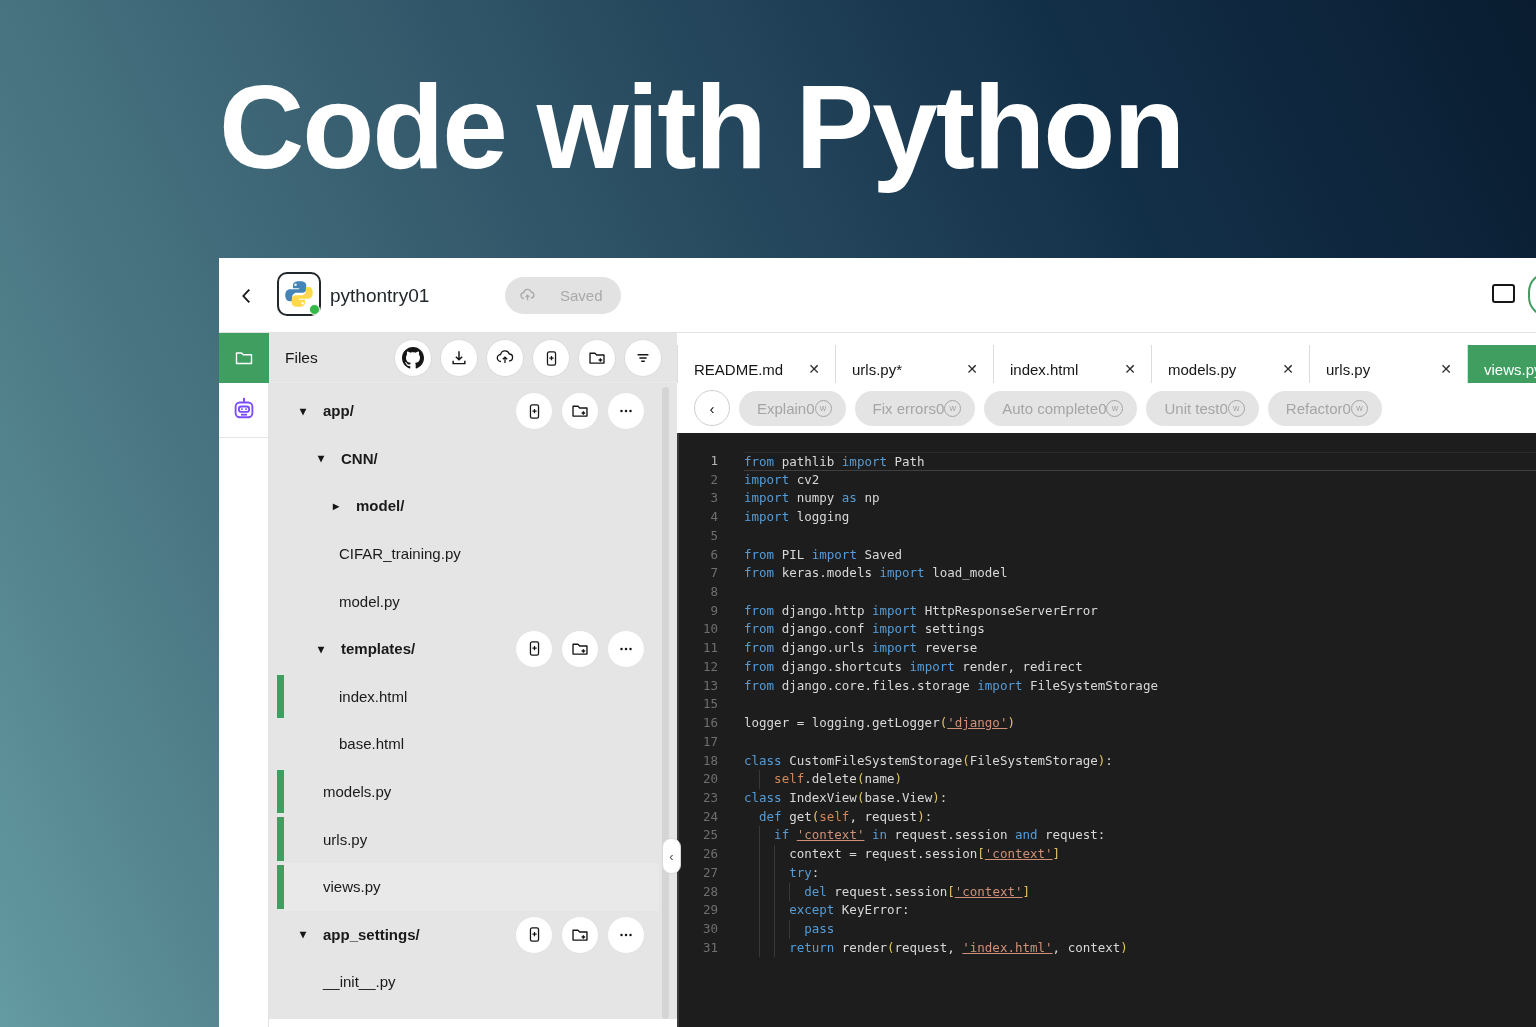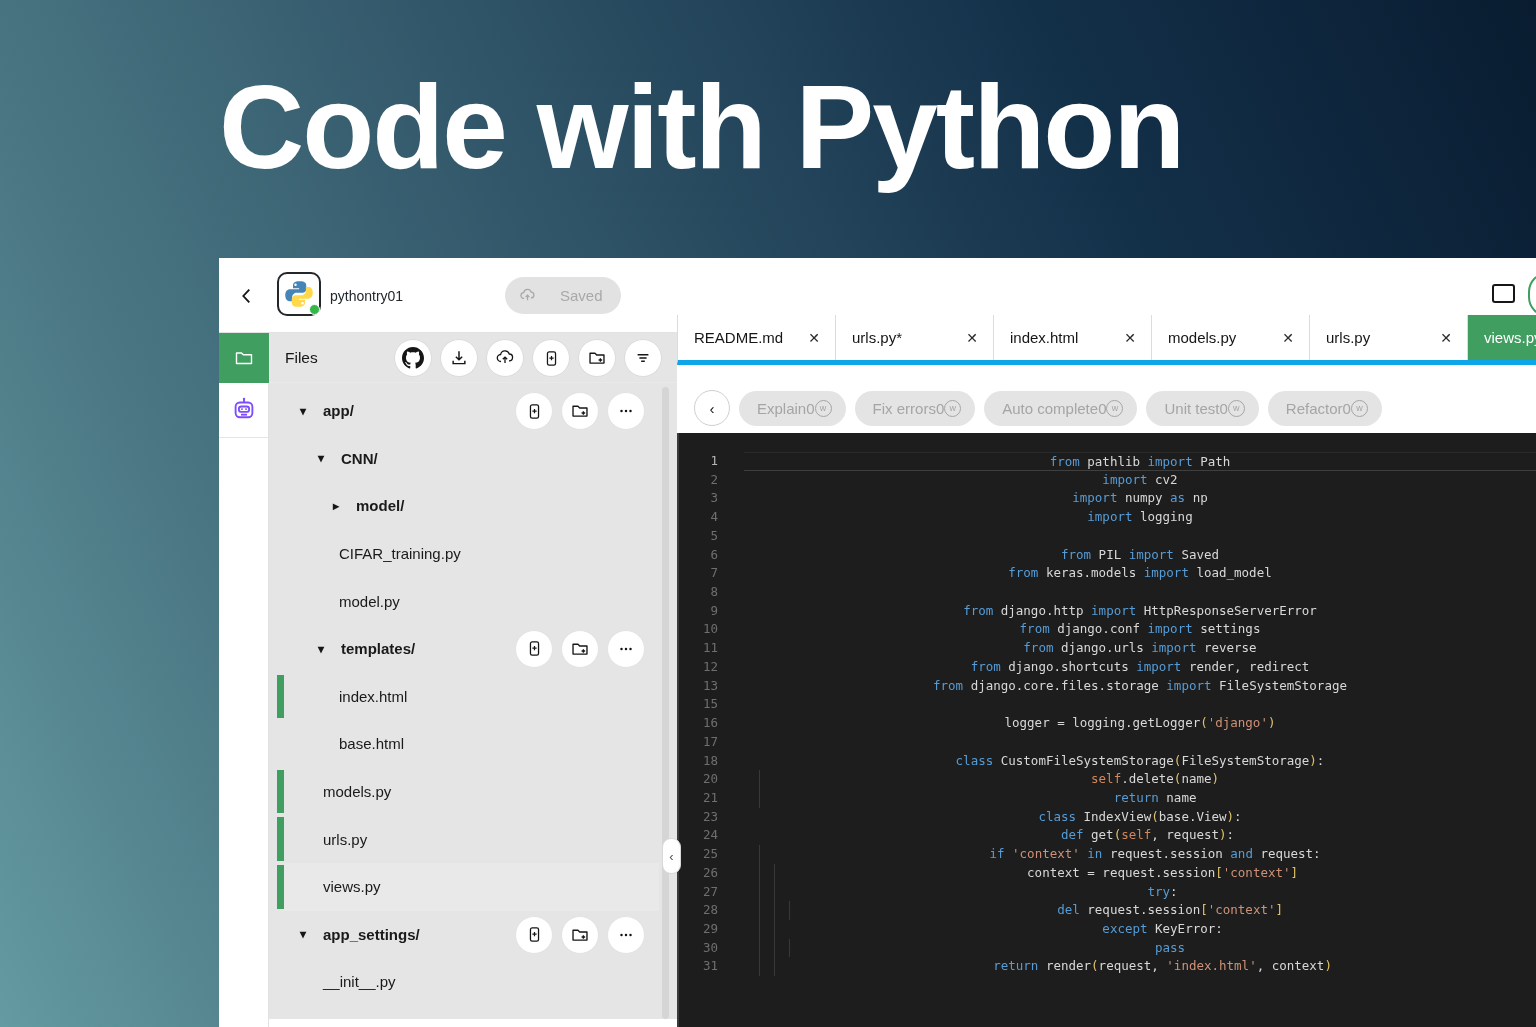--- a/index.html
+++ b/index.html
@@ -15,21 +15,21 @@
     font-size:118px; font-weight:700; color:#ffffff; letter-spacing:-2px;
     line-height:130px; white-space:nowrap;
   }
   
   .window { position:absolute; left:219px; top:258px; width:1317px; height:769px; background:#ffffff; }
   
   .win-header { position:absolute; left:0; top:0; right:0; height:75px; background:#fff; border-bottom:1px solid #e2e2e2; }
   .back-btn { position:absolute; left:14px; top:24px; width:28px; height:28px; display:flex; align-items:center; justify-content:center; cursor:pointer; }
   .logo-box { position:absolute; left:58px; top:14px; width:44px; height:44px; border:2px solid #21272a; border-radius:10px; background:#fff; display:flex; align-items:center; justify-content:center; }
   .logo-dot { position:absolute; right:-1px; bottom:-1px; width:11px; height:11px; border-radius:50%; background:#34b848; border:1.5px solid #fff; }
-  .project-title { position:absolute; left:111px; top:0; height:75px; display:flex; align-items:center; font-size:14px; color:#21272a; }
+  .project-title { position:absolute; left:111px; top:0; height:75px; display:flex; align-items:center; font-size:19px; color:#21272a; }
   .saved-btn { position:absolute; left:286px; top:19px; height:37px; padding:0 18px 0 14px; border-radius:19px; background:#e2e2e2; color:#a9a9a9; font-size:15px; display:flex; align-items:center; gap:24px; border:none; }
   .maximize-btn { position:absolute; left:1273px; top:26px; width:23px; height:19px; border:2px solid #161616; border-radius:3px; background:#fff; }
   .partial-pill { position:absolute; left:1309px; top:14px; width:40px; height:45px; border:2px solid #3f9e60; border-radius:23px; background:#fff; }
   
   .rail { position:absolute; left:0; top:75px; bottom:0; width:50px; background:#fff; border-right:1px solid #e2e2e2; }
   .rail-files-tab { position:absolute; left:0; top:0; width:50px; height:50px; background:#3f9e60; display:flex; align-items:center; justify-content:center; cursor:pointer; }
   .rail-ai-tab { position:absolute; left:0; top:50px; width:49px; height:55px; border-bottom:1px solid #e5e5e5; display:flex; align-items:center; justify-content:center; cursor:pointer; }
   
   .sidebar { position:absolute; left:50px; top:75px; bottom:8px; width:408px; background:#e5e5e5; }
   .files-header { position:absolute; left:0; top:0; right:0; height:50px; border-bottom:1px solid #e9e9e9; }
@@ -45,40 +45,40 @@
   .row.file.lvl1 { padding-left:54px; }
   .row.file.lvl2 { padding-left:70px; }
   .row .arrow { width:23px; font-size:12px; color:#161616; flex:none; }
   .row.selected { background:linear-gradient(to right, transparent 14px, #e9e9e9 14px); }
   .row .openbar { position:absolute; left:8px; top:2px; bottom:2px; width:7px; background:#3f9e60; }
   .row .actions { position:absolute; right:14px; top:5px; display:flex; gap:8px; }
   .row .actions .icon-circle { width:38px; height:38px; border:1px solid #e3e3e3; }
   .tree-scrollbar { position:absolute; right:8px; top:54px; bottom:0; width:7px; background:#d5d5d5; border-radius:4px; }
   .collapse-handle { position:absolute; left:443px; top:580px; width:19px; height:36px; background:#fff; border:1px solid #d8d8d8; border-radius:9px; z-index:20; display:flex; align-items:center; justify-content:center; font-size:13px; color:#525252; cursor:pointer; }
   
-  .tabbar { position:absolute; left:458px; top:57px; right:0; height:50px; display:flex; background:#fff; border-left:1px solid #dcdcdc; border-bottom:5px solid #0ea5e9; }
+  .tabbar { position:absolute; left:458px; top:87px; right:0; height:50px; display:flex; background:#fff; border-left:1px solid #dcdcdc; border-bottom:2px solid #0ea5e9; }
   .tab { width:158px; flex:none; display:flex; align-items:center; padding:0 13px 0 16px; border-right:1px solid #dcdcdc; background:#fff; overflow:hidden; cursor:pointer; }
   .tab .tab-label { flex:1; font-size:15px; color:#161616; white-space:nowrap; }
   .tab .close { font-size:14px; color:#2a2a2a; padding:2px; }
   .tab.active { flex:1; width:auto; background:#3f9e60; border-right:none; }
   .tab.active .tab-label { color:#fff; }
   
   .toolbar { position:absolute; left:458px; top:125px; right:0; height:50px; background:#fff; display:flex; align-items:center; gap:9px; padding-left:17px; }
   .circle-btn { width:36px; height:36px; flex:none; border-radius:50%; border:1px solid #cfcfcf; background:#fff; display:flex; align-items:center; justify-content:center; font-size:15px; color:#161616; cursor:pointer; }
   .pill { height:35px; border-radius:18px; background:#e4e4e4; border:none; color:#a5a5a5; font-size:15px; display:flex; align-items:center; padding:0 14px 0 18px; white-space:nowrap; }
   .pill .wicon { width:17px; height:17px; border:1px solid #a5a5a5; border-radius:50%; font-size:9px; display:flex; align-items:center; justify-content:center; color:#a5a5a5; }
   
   .editor { position:absolute; left:458px; top:175px; right:0; bottom:0; background:#1d1d1d; border-left:2px solid #3a3a3a; padding-top:19px; overflow:hidden; font-family:"DejaVu Sans Mono", monospace; font-size:12.5px; cursor:text; }
   .cl { display:flex; height:18.73px; }
   .cl .ln { width:39px; flex:none; text-align:right; color:#6f6f6f; line-height:18.73px; }
-  .cl .code { display:block; flex:1; margin-left:26px; white-space:pre; position:relative; line-height:18.73px; color:#d8d8d8;text-align:center; }
+  .cl .code { display:block; flex:1; margin-left:26px; white-space:pre; position:relative; line-height:18.73px; color:#d8d8d8; }
   .cl.active .ln { color:#b5b5b5; }
   .cl.active .code { border-bottom:1px solid #3f3f3f; border-top:1px solid #2a2a2a; }
   .code .kw { color:#569cd6; }
-  .code .str { color:#ce9178; }
+  .code .str { color:#ce9178;text-decoration:underline; }
   .code .slf { color:#d2885a; }
   .code .br { color:#e2c269; }
   .code .t { color:#d8d8d8; }
   .code i.g { position:absolute; top:0; bottom:0; border-left:1px solid #383838; }
   svg { display:block; }
 </style>
 </head>
 <body>
 
 <div class="hero-title">Code with Python</div>
@@ -414,24 +414,20 @@
       </div>
       <div class="cl">
         <span class="ln">18</span>
         <span class="code"><span class="kw">class</span><span class="t"> CustomFileSystemStorage</span><span class="br">(</span><span class="t">FileSystemStorage</span><span class="br">)</span><span class="t">:</span></span>
       </div>
       <div class="cl">
         <span class="ln">20</span>
         <span class="code"><i class="g" style="left: 2ch;"></i>    <span class="slf">self</span><span class="t">.delete</span><span class="br">(</span><span class="t">name</span><span class="br">)</span></span>
       </div>
       <div class="cl">
-        <span class="ln">21</span>
-        <span class="code"><i class="g" style="left: 2ch;"></i>    <span class="kw">return</span><span class="t"> name</span></span>
-      </div>
-      <div class="cl">
         <span class="ln">23</span>
         <span class="code"><span class="kw">class</span><span class="t"> IndexView</span><span class="br">(</span><span class="t">base.View</span><span class="br">)</span><span class="t">:</span></span>
       </div>
       <div class="cl">
         <span class="ln">24</span>
         <span class="code">  <span class="kw">def</span><span class="t"> get</span><span class="br">(</span><span class="slf">self</span><span class="t">, request</span><span class="br">)</span><span class="t">:</span></span>
       </div>
       <div class="cl">
         <span class="ln">25</span>
         <span class="code"><i class="g" style="left: 2ch;"></i>    <span class="kw">if</span><span class="t"> </span><span class="str">'context'</span><span class="t"> </span><span class="kw">in</span><span class="t"> request.session </span><span class="kw">and</span><span class="t"> request:</span></span>

